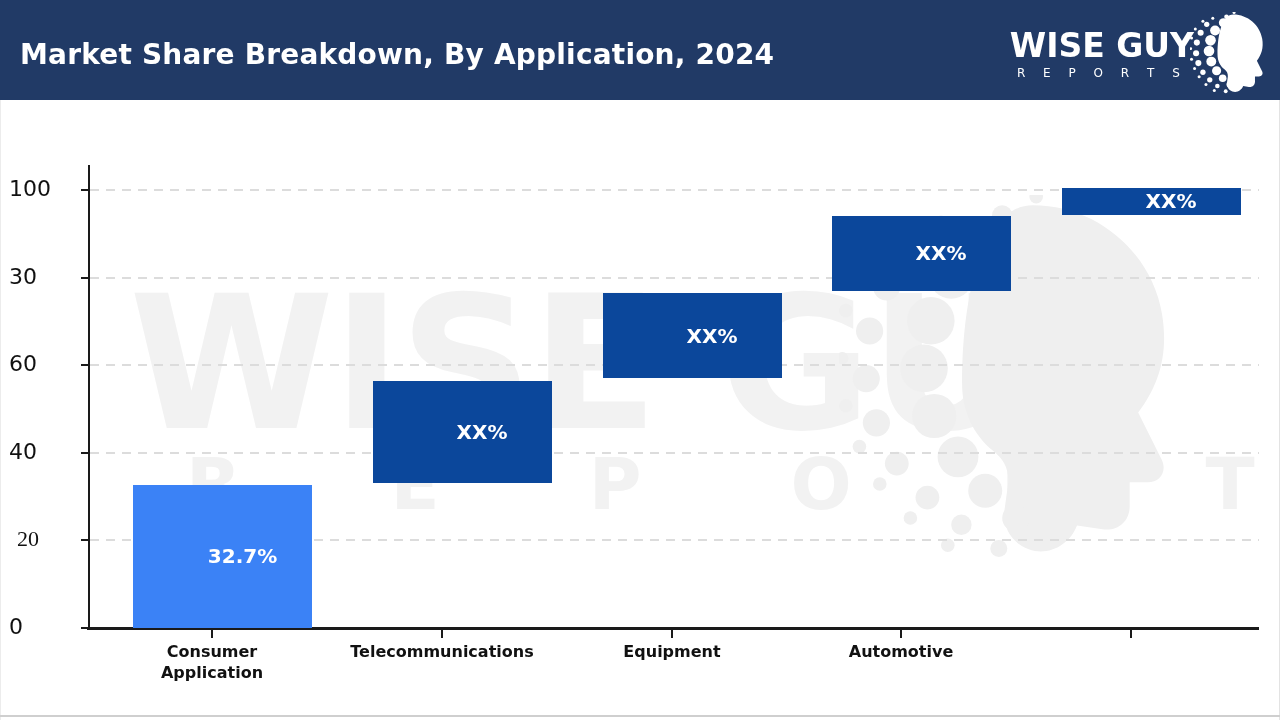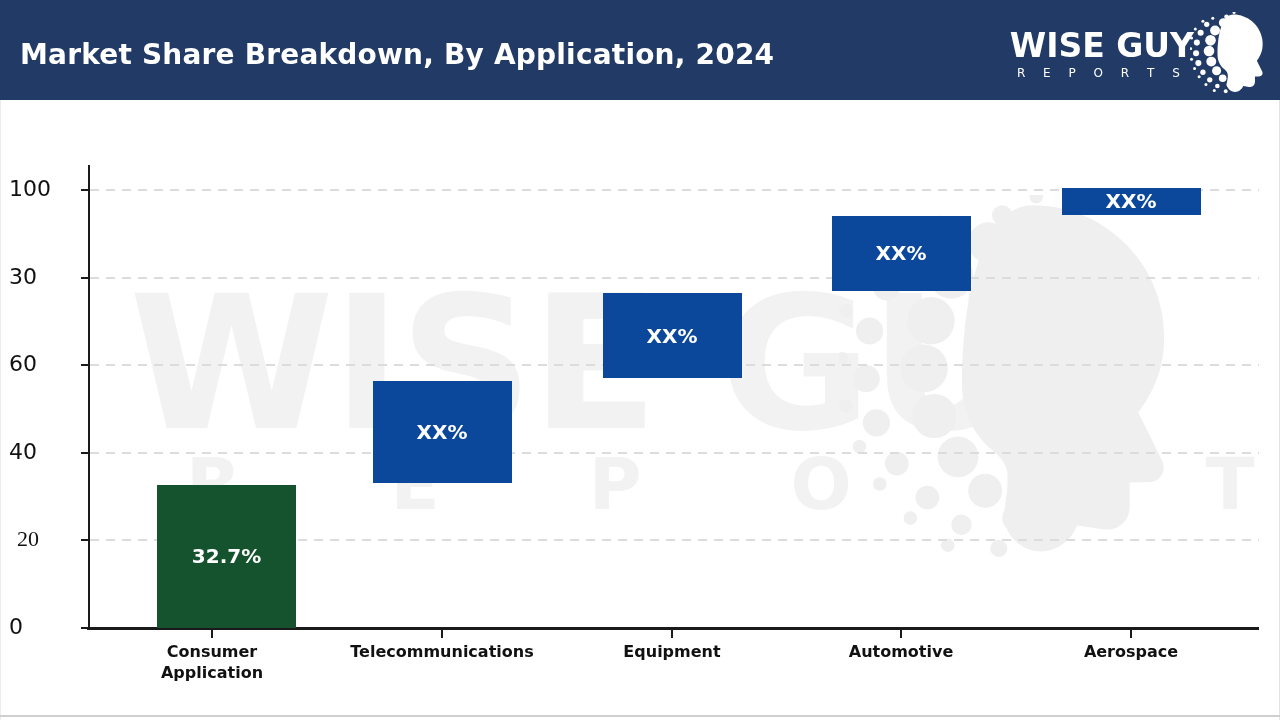--- a/index.html
+++ b/index.html
@@ -42,21 +42,21 @@
   .axis-x{position:absolute;background:#1a1a1a;height:3px;}
   .gridline{
     position:absolute;height:2px;
     background:repeating-linear-gradient(90deg,#dcdcdc 0 9px,transparent 9px 16px);
   }
   .ytick-label{
     position:absolute;width:70px;font-size:22px;color:#111111;
   }
   .ytick-mark{position:absolute;height:2px;width:8px;background:#1a1a1a;}
   .xtick-mark{position:absolute;width:2px;height:9px;background:#1a1a1a;}
-  .bar{position:absolute;display:flex;align-items:center;justify-content:center;}
+  .bar{position:absolute;display:flex;align-items:center;justify-content:center;padding-left:40px;}
   .bar-label{font-size:20px;font-weight:bold;white-space:nowrap;}
   .cat-label{
     position:absolute;width:240px;text-align:center;font-size:16px;font-weight:bold;
     color:#111111;line-height:21px;
   }
   .bottom-line{position:absolute;left:0;right:0;bottom:3px;height:2px;background:#cfcfcf;z-index:40;}
   .hidden-defs{position:absolute;width:0;height:0;overflow:hidden;}
 </style>
 </head>
 <body>
@@ -132,21 +132,21 @@
       <div class="ytick-label" style="left: 8px; top: 351.2px;">60</div>
       <div class="ytick-mark" style="left: 80px; top: 364.2px;"></div>
       <div class="gridline" style="left: 89px; top: 276.6px; width: 1169px;"></div>
       <div class="ytick-label" style="left: 8px; top: 263.6px;">30</div>
       <div class="ytick-mark" style="left: 80px; top: 276.6px;"></div>
       <div class="gridline" style="left: 89px; top: 189px; width: 1169px;"></div>
       <div class="ytick-label" style="left: 8px; top: 176px;">100</div>
       <div class="ytick-mark" style="left: 80px; top: 189px;"></div>
       <div class="axis-y" style="left: 87px; top: 165px; height: 464px;"></div>
       <div class="axis-x" style="left: 86px; top: 627px; width: 1172px;"></div>
-      <div class="bar" style="left: 156px; top: 484.774px; width: 139px; height: 143.226px; background: #14532d;">
+      <div class="bar" style="left: 132px; top: 484.774px; width: 139px; height: 143.226px; background: #3b82f6;">
         <span class="bar-label" style="color: rgb(255, 255, 255);">32.7%</span>
       </div>
       <div class="xtick-mark" style="left: 210px; top: 629px;"></div>
       <div class="cat-label" style="left: 91px; top: 641px;">
         <div>Consumer</div>
         <div>Application</div>
       </div>
       <div class="bar" style="left: 371.5px; top: 380.53px; width: 139px; height: 102.93px; background: rgb(11, 71, 155);">
         <span class="bar-label" style="color: rgb(255, 255, 255);">XX%</span>
       </div>
@@ -165,19 +165,16 @@
         <span class="bar-label" style="color: rgb(255, 255, 255);">XX%</span>
       </div>
       <div class="xtick-mark" style="left: 899px; top: 629px;"></div>
       <div class="cat-label" style="left: 780px; top: 641px;">
         <div>Automotive</div>
       </div>
       <div class="bar" style="left: 1060.5px; top: 187.81px; width: 139px; height: 27.156px; background: rgb(11, 71, 155);">
         <span class="bar-label" style="color: rgb(255, 255, 255);">XX%</span>
       </div>
       <div class="xtick-mark" style="left: 1129px; top: 629px;"></div>
-      <div class="cat-label" style="left: 1010px; top: 641px;">
-        <div>Aerospace</div>
-      </div>
     </div>
 </div>
 
 <div class="bottom-line"></div>
 
 </body></html>

